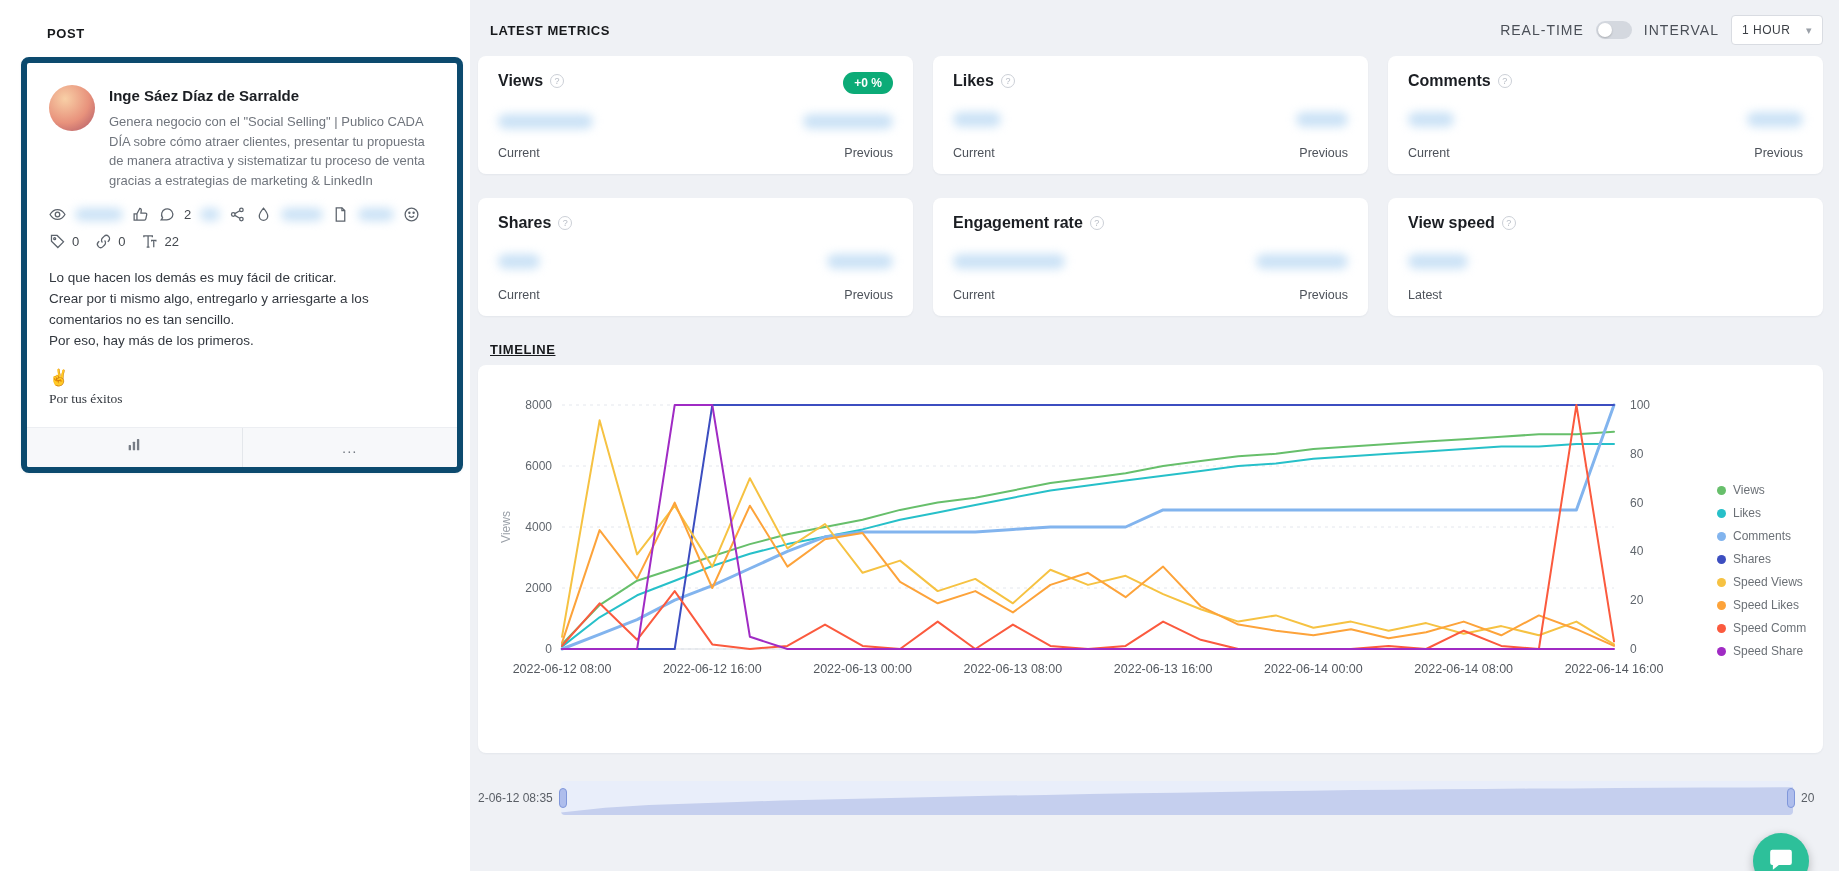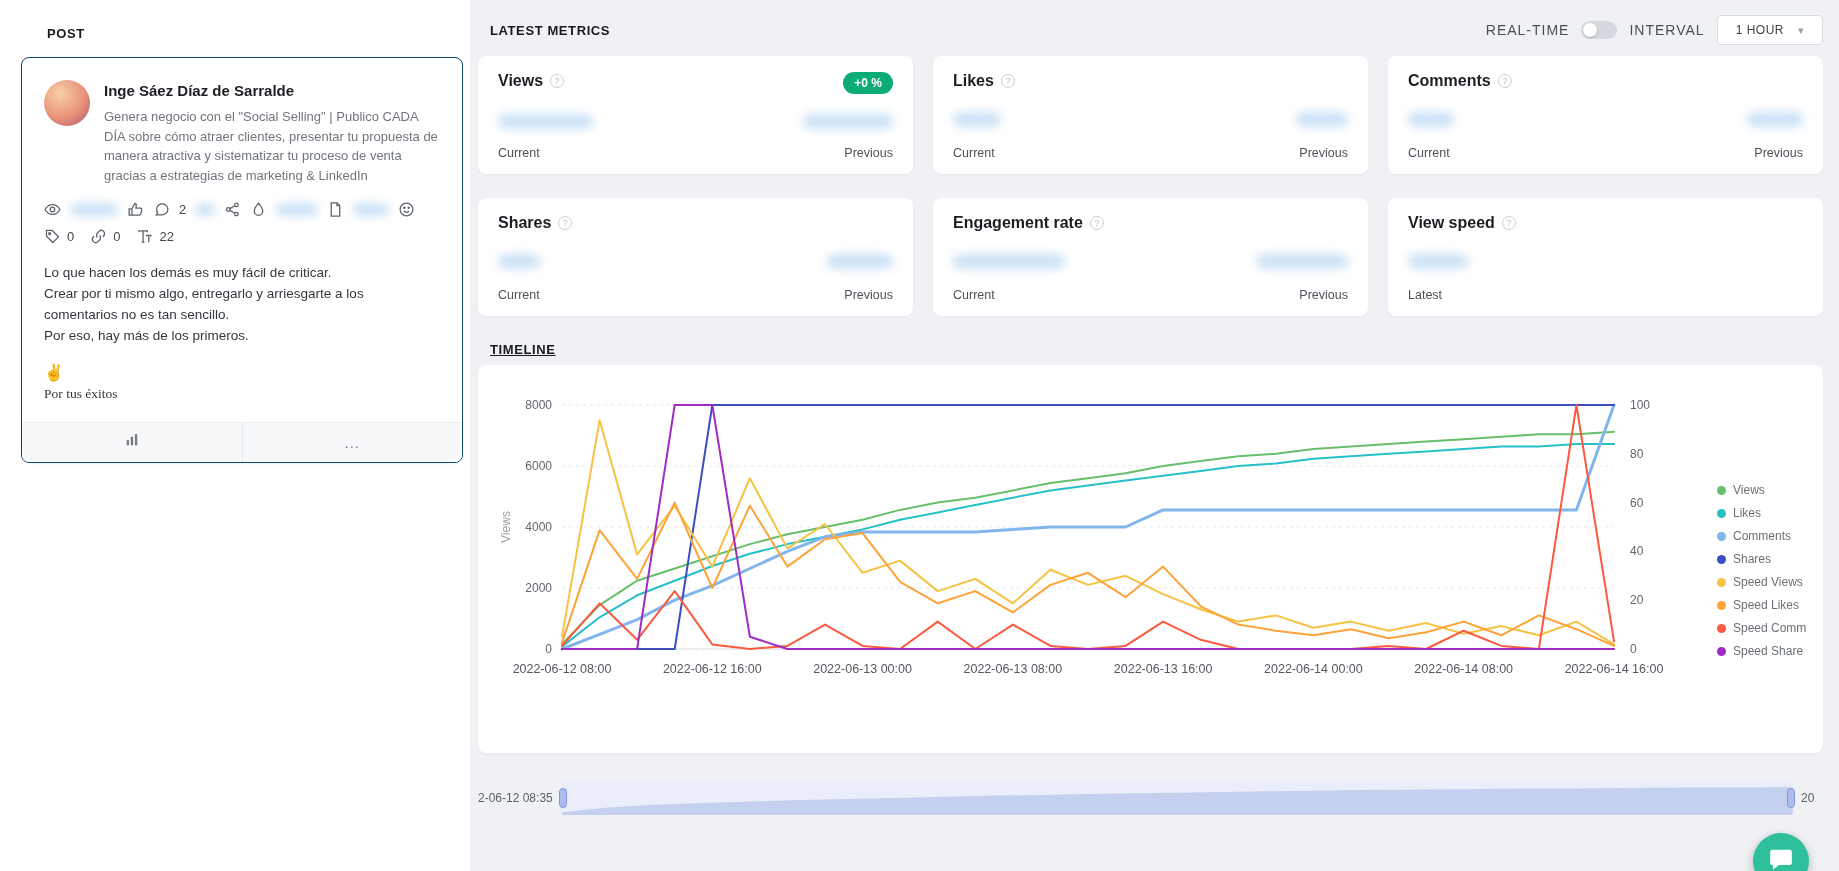--- a/index.html
+++ b/index.html
@@ -11,21 +11,21 @@
     color:#33383f;
   }
   .page { display:flex; height:100%; }
 
   
   .left-col { width:470px; flex-shrink:0; background:#ffffff; padding:12px 6px 0 21px; }
   .section-label { font-size:13px; font-weight:700; letter-spacing:.6px; color:#17191c; }
   .left-col .section-label { margin:14px 0 16px 26px; }
 
   .post-card {
-    width:442px; background:#fff; border:1px solid #0c4a6e; border-radius:8px;
+    width:442px; background:#fff; border:6px solid #0c4a6e; border-radius:8px;
     box-shadow:0 1px 3px rgba(25,35,60,.05); padding:22px 22px 0; overflow:hidden;
   }
   .post-head { display:flex; gap:14px; }
   .avatar {
     width:46px; height:46px; border-radius:50%; flex-shrink:0;
     background:radial-gradient(circle at 35% 30%, #f8cfa6, #e8927c 55%, #b05a68 95%);
   }
   .post-head-text { flex:1; }
   .author-name { font-size:15px; font-weight:700; color:#1b1e23; margin:2px 0 8px; }
   .author-bio { font-size:13px; color:#70757d; line-height:1.5; }
@@ -60,21 +60,21 @@
 
   
   .main-col { flex:1; padding:14px 16px 0 8px; position:relative; }
   .metrics-header { display:flex; justify-content:space-between; align-items:center; height:32px; margin-left:12px; }
   .controls { display:flex; align-items:center; gap:12px; }
   .ctrl-label { font-size:14px; letter-spacing:1px; color:#4a4f57; }
   .toggle { width:36px; height:18px; border-radius:9px; background:#d4d8df; position:relative; cursor:pointer; }
   .toggle .knob { position:absolute; width:14px; height:14px; border-radius:50%; background:#fff; top:2px; left:2px; box-shadow:0 1px 2px rgba(0,0,0,.2); }
   .interval-select {
     display:flex; align-items:center; justify-content:space-between; gap:14px;
-    background:#fff; border:1px solid #d9dce2; border-radius:4px; padding:7px 18px;
+    background:#fff; border:1px solid #d9dce2; border-radius:4px; padding:7px 10px;
     font-size:12px; letter-spacing:.5px; color:#3c4046; min-width:92px; cursor:pointer;
   }
   .chev { color:#9aa0a8; font-size:11px; }
 
   .metrics-grid { display:grid; grid-template-columns:repeat(3,1fr); gap:24px 20px; margin-top:10px; }
   .mcard {
     background:#fff; border-radius:8px; padding:16px 20px 14px; height:118px;
     box-shadow:0 1px 2px rgba(20,30,50,.05);
     display:flex; flex-direction:column; justify-content:space-between;
   }

